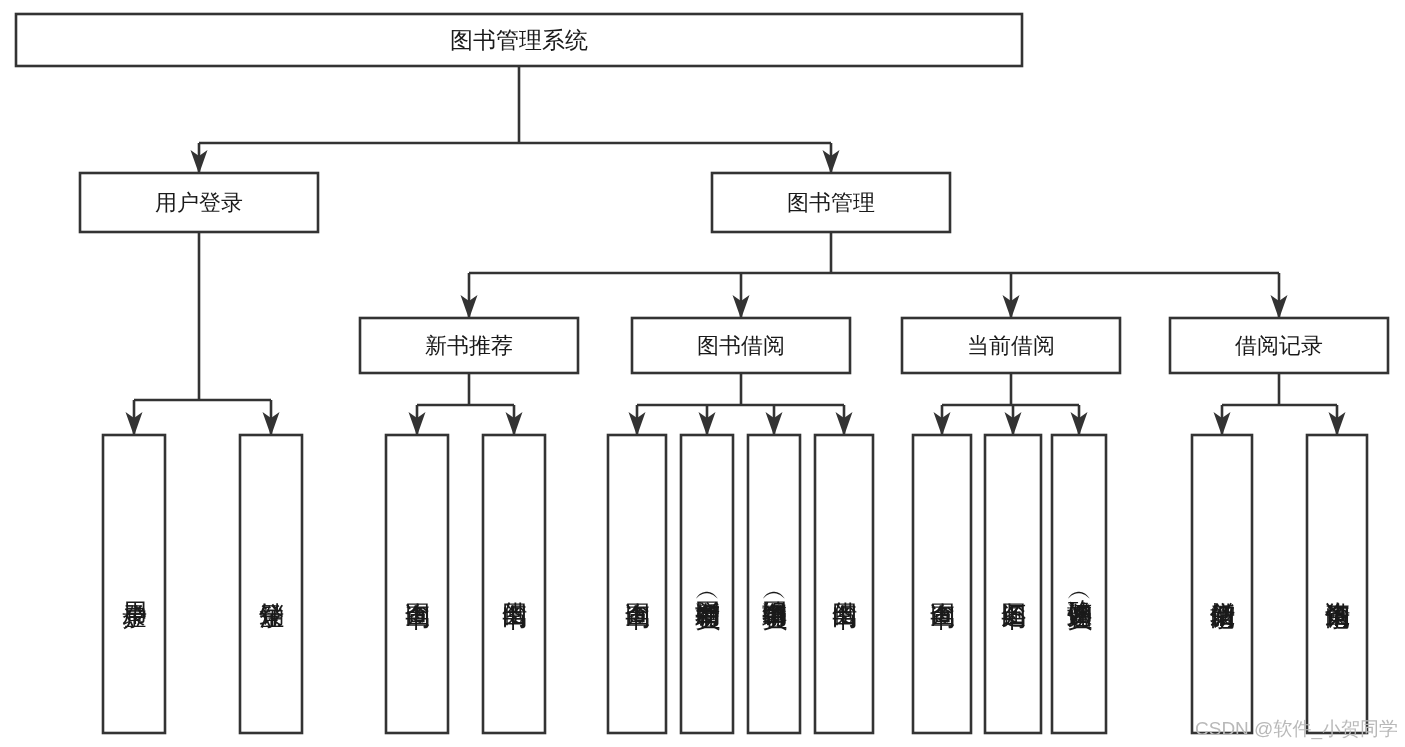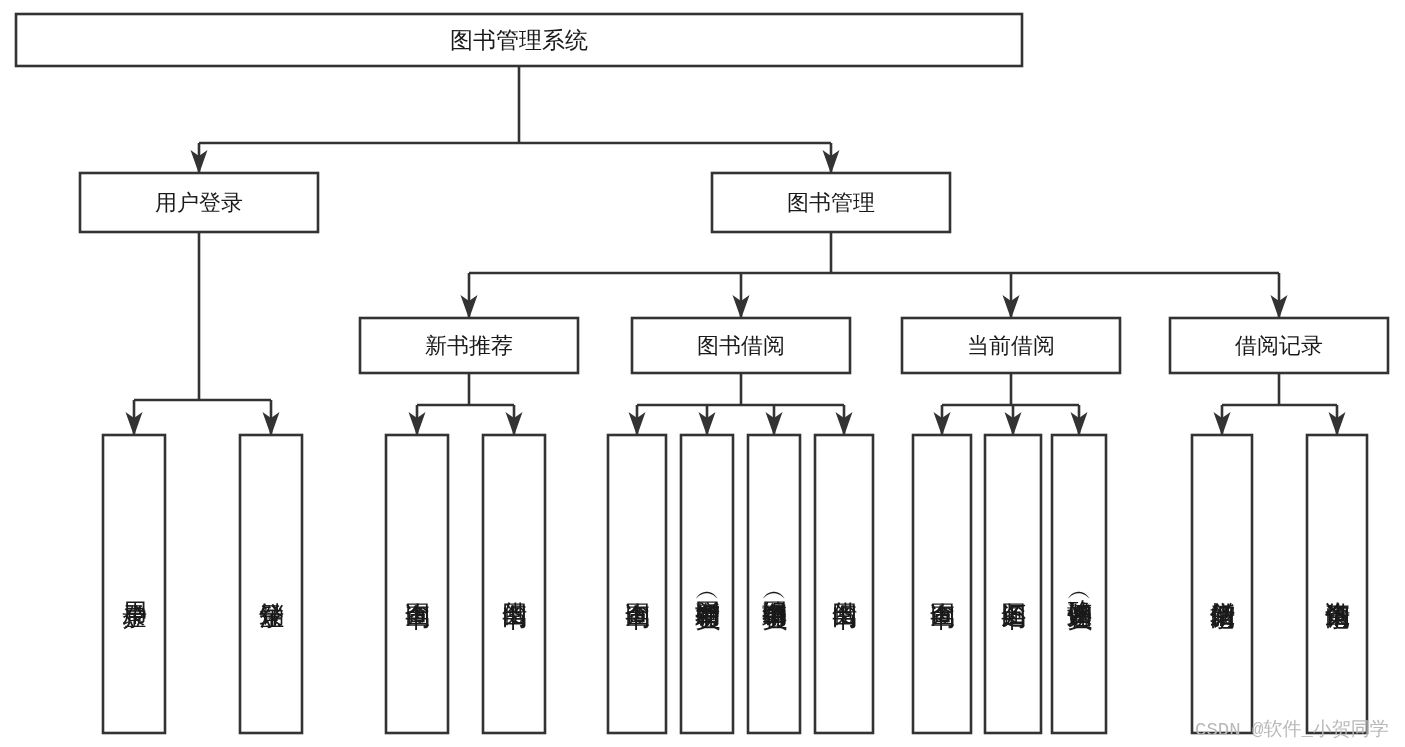--- a/index.html
+++ b/index.html
@@ -71,21 +71,21 @@
     display: flex;
     align-items: center;
     justify-content: center;
     text-align: center;
     white-space: nowrap;
     pointer-events: none;
     user-select: none;
   }
   .watermark {
     position: absolute;
-    font-family: Liberation Mono, monospace;
+    font-family: Liberation Sans, sans-serif;
     font-size: 19px;
     color: #b9b9b9;
     white-space: nowrap;
     user-select: none;
   }
 </style>
 </head>
 <body>
 
 <div id="diagram-root">

